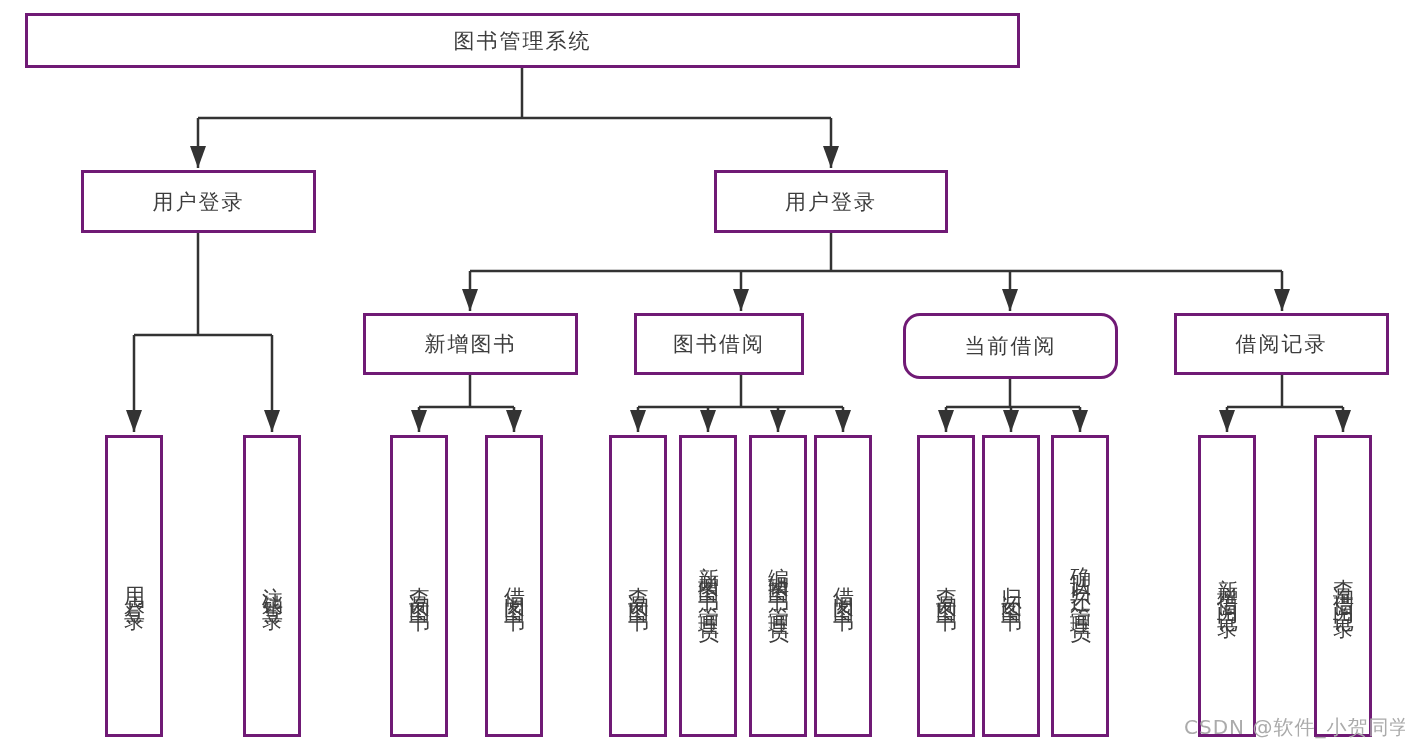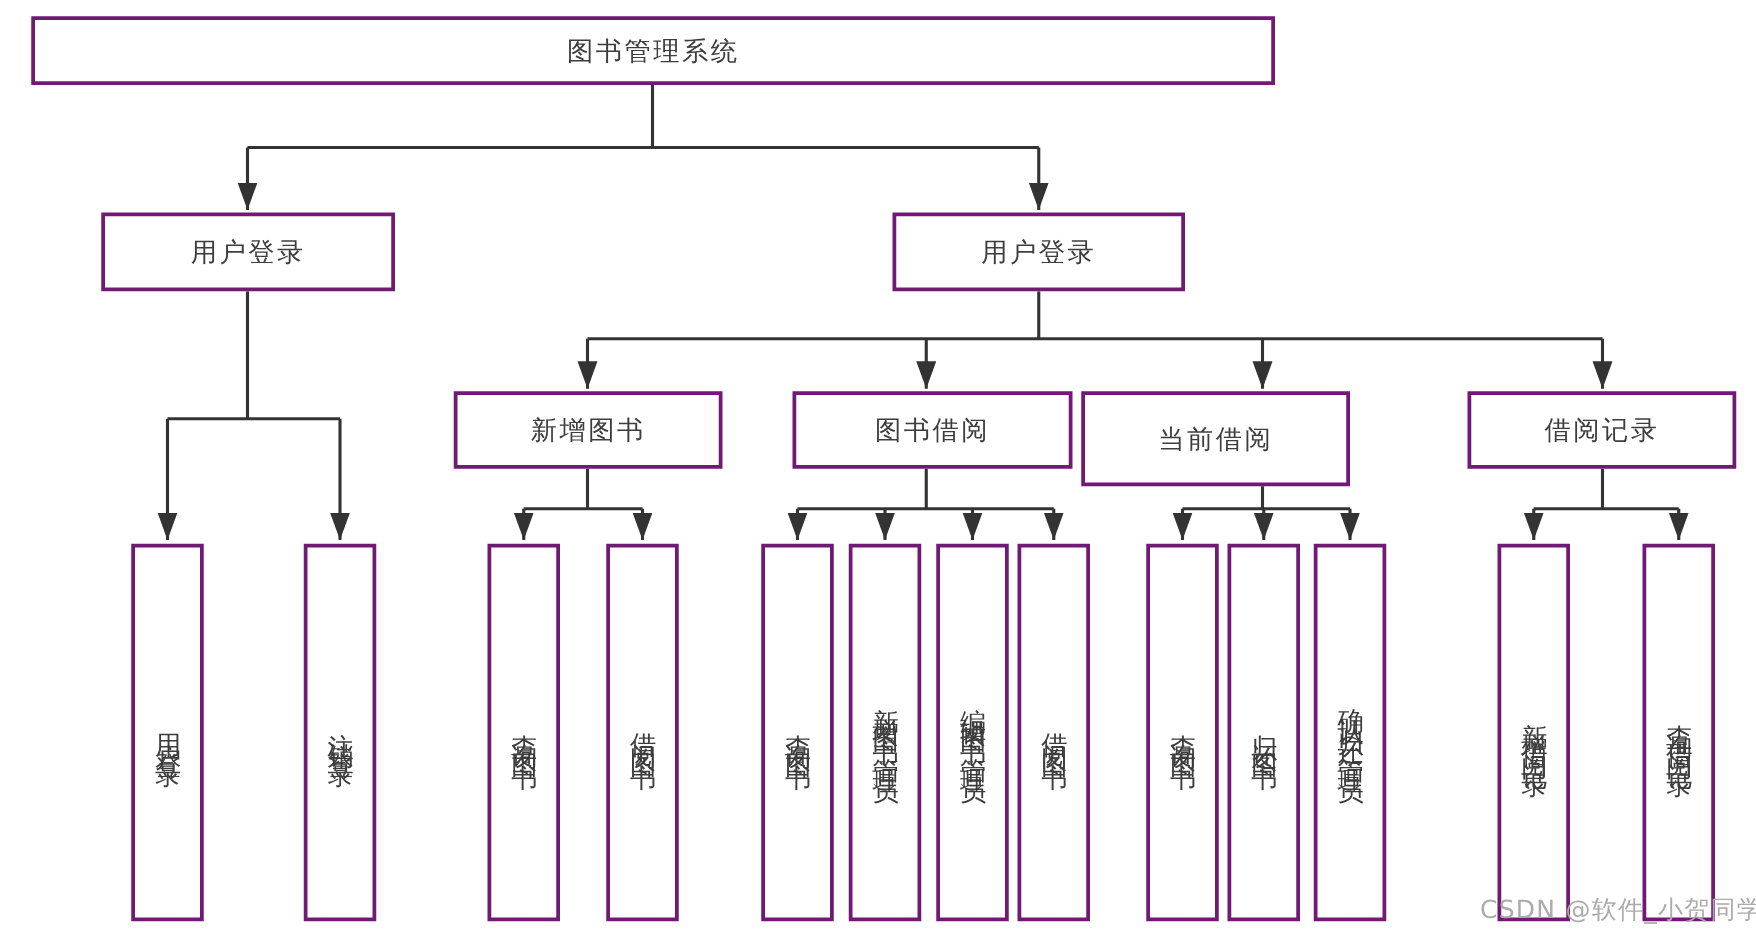--- a/index.html
+++ b/index.html
@@ -122,24 +122,24 @@
   <div class="node h" style="left:81px; top:170px; width:235px; height:63px;">
     <span class="label">用户登录</span>
   </div>
   <div class="node h" style="left:714px; top:170px; width:234px; height:63px;">
     <span class="label">用户登录</span>
   </div>
 
   <div class="node h" style="left:363px; top:313px; width:215px; height:62px;">
     <span class="label">新增图书</span>
   </div>
-  <div class="node h" style="left:634px; top:313px; width:224px; height:62px;">
+  <div class="node h" style="left:634px; top:313px; width:170px; height:62px;">
     <span class="label">图书借阅</span>
   </div>
-  <div class="node h" style="left:865px; top:313px; width:215px; height:76px;">
+  <div class="node h" style="left:903px; top:313px; width:215px; height:66px;border-radius:17px;">
     <span class="label">当前借阅</span>
   </div>
   <div class="node h" style="left:1174px; top:313px; width:215px; height:62px;">
     <span class="label">借阅记录</span>
   </div>
 
   <div class="node v" style="left:105px; top:435px; width:58px; height:302px;">
     <span class="label">用户登录</span>
   </div>
   <div class="node v" style="left:243px; top:435px; width:58px; height:302px;">

